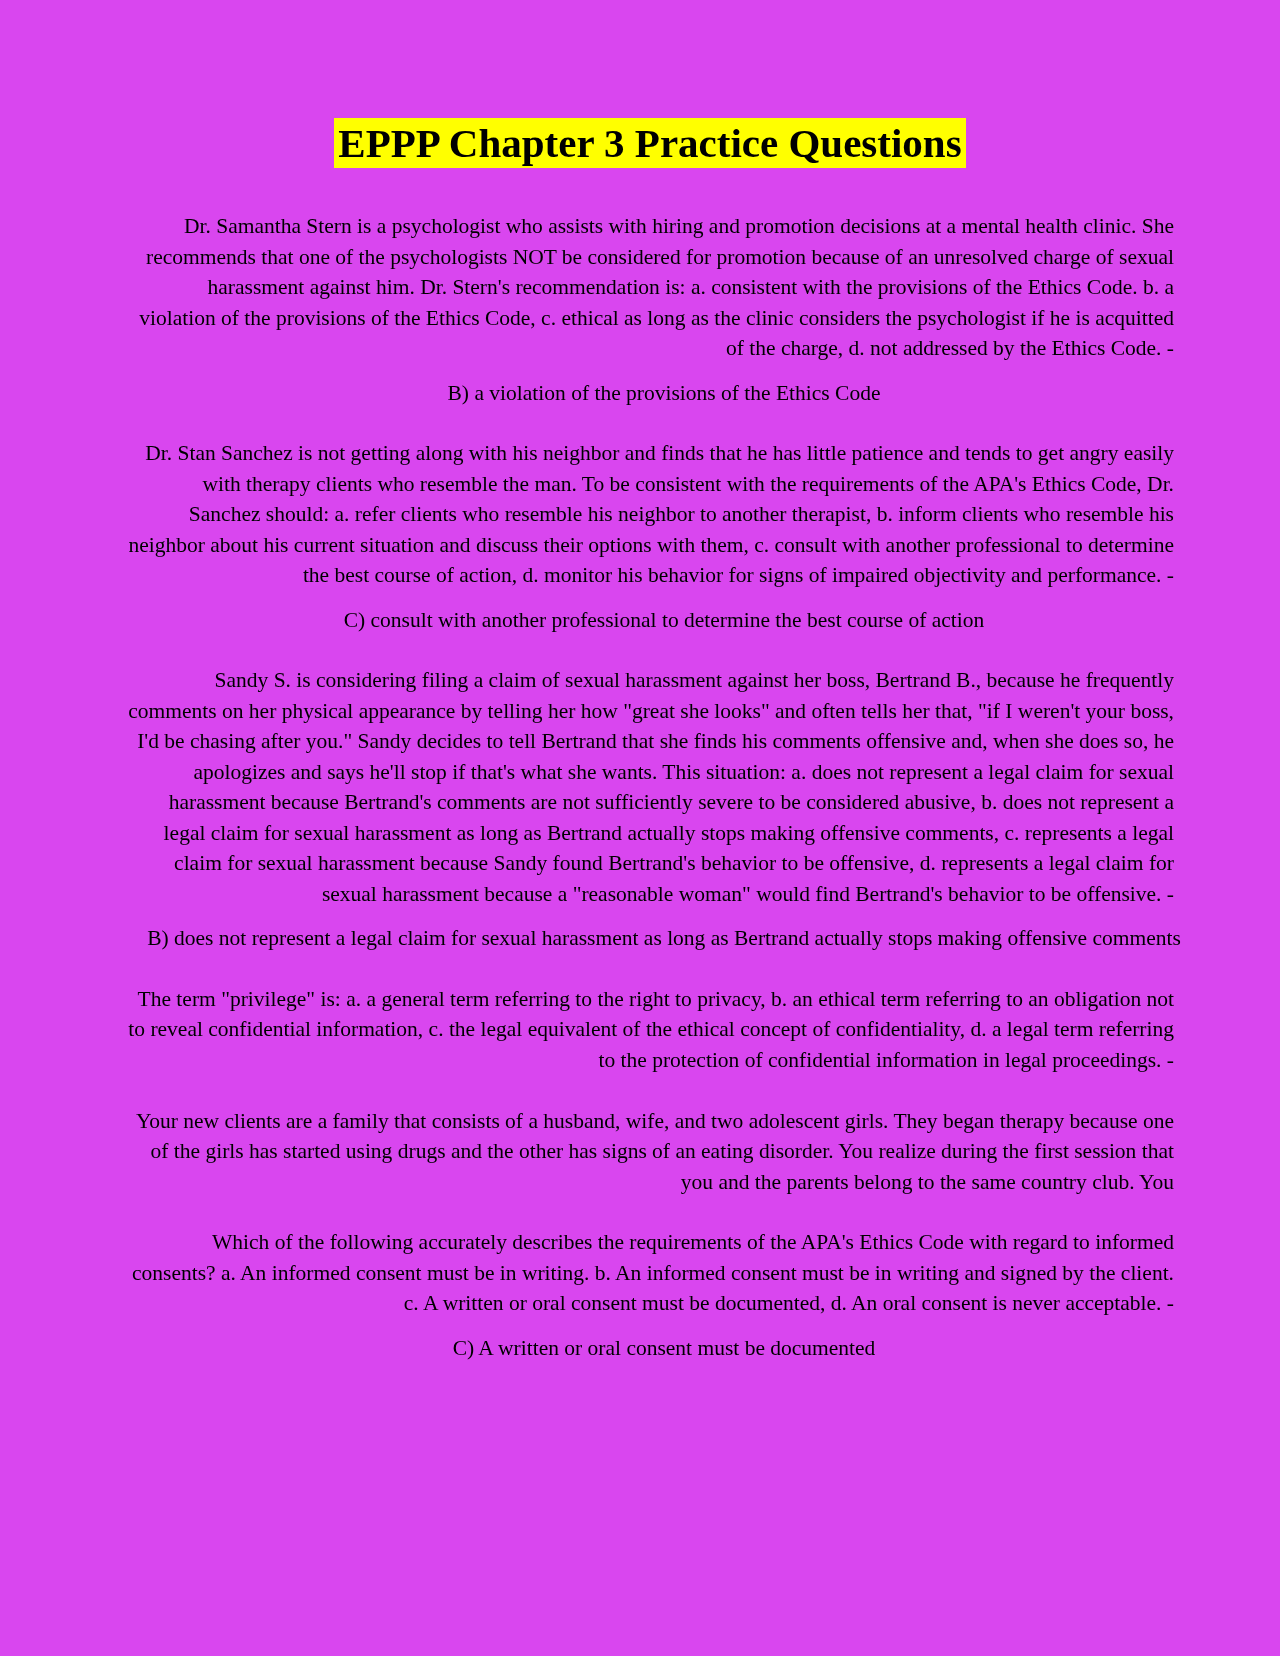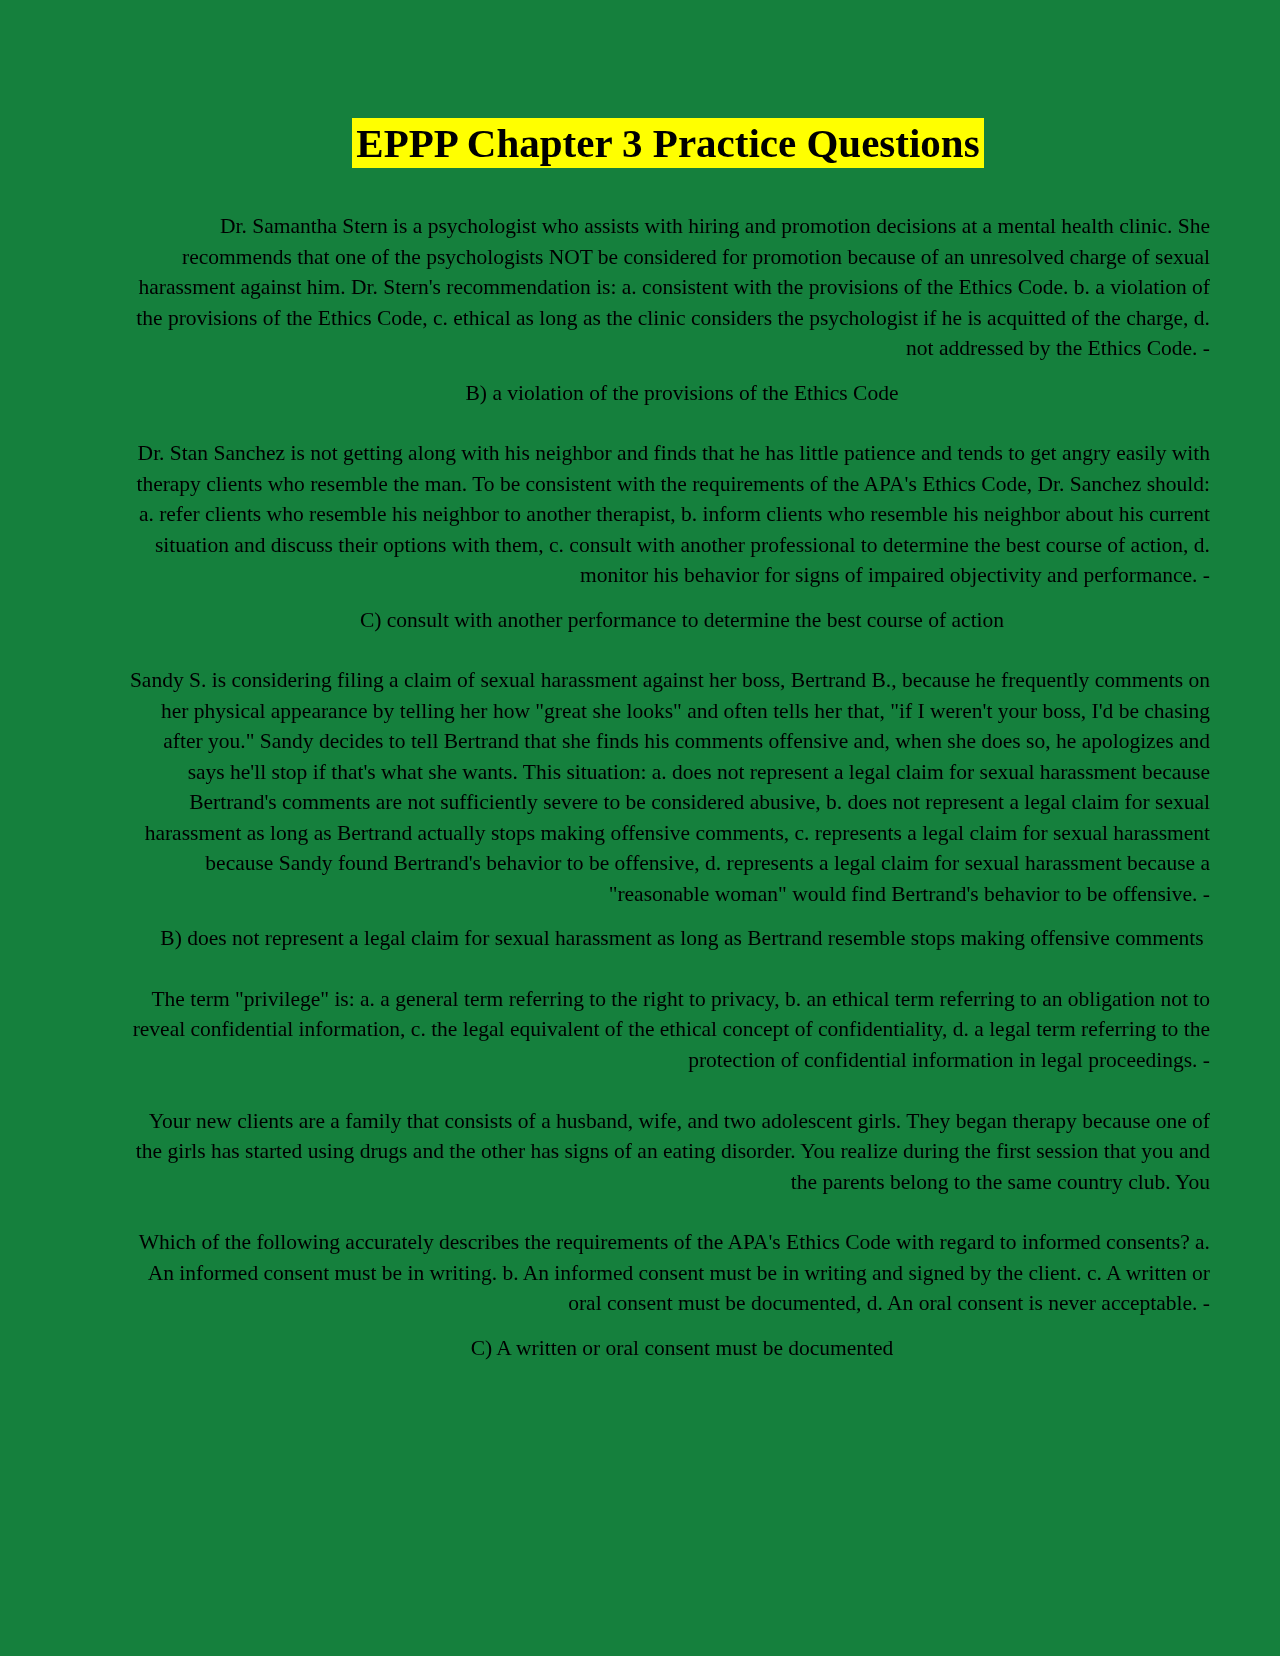--- a/index.html
+++ b/index.html
@@ -10,22 +10,22 @@
   body {
     width: 1280px;
     min-height: 1656px;
     font-family: "Liberation Serif", serif;
     color: #000000;
   }
   .page {
     width: 1280px;
     min-height: 1656px;
     box-sizing: border-box;
-    padding: 120px 56px 40px 112px;
-    background: #15803d;
+    padding: 120px 92px 40px 112px;
+    background: #d946ef;
   }
   .doc-title {
     font-family: "Liberation Serif", serif;
     font-size: 41px;
     font-weight: bold;
     text-align: center;
     margin: 0 0 44px 0;
     line-height: 1.15;
   }
   .doc-title .hl {
@@ -58,26 +58,26 @@
     <span class="hl">EPPP Chapter 3 Practice Questions</span>
   </h1>
 
   <div class="qa-block">
     <p class="q-text">Dr. Samantha Stern is a psychologist who assists with hiring and promotion decisions at a mental health clinic. She recommends that one of the psychologists NOT be considered for promotion because of an unresolved charge of sexual harassment against him. Dr. Stern's recommendation is: a. consistent with the provisions of the Ethics Code. b. a violation of the provisions of the Ethics Code, c. ethical as long as the clinic considers the psychologist if he is acquitted of the charge, d. not addressed by the Ethics Code. -</p>
     <p class="a-text">B) a violation of the provisions of the Ethics Code</p>
   </div>
 
   <div class="qa-block">
     <p class="q-text">Dr. Stan Sanchez is not getting along with his neighbor and finds that he has little patience and tends to get angry easily with therapy clients who resemble the man. To be consistent with the requirements of the APA's Ethics Code, Dr. Sanchez should: a. refer clients who resemble his neighbor to another therapist, b. inform clients who resemble his neighbor about his current situation and discuss their options with them, c. consult with another professional to determine the best course of action, d. monitor his behavior for signs of impaired objectivity and performance. -</p>
-    <p class="a-text">C) consult with another performance to determine the best course of action</p>
+    <p class="a-text">C) consult with another professional to determine the best course of action</p>
   </div>
 
   <div class="qa-block">
     <p class="q-text">Sandy S. is considering filing a claim of sexual harassment against her boss, Bertrand B., because he frequently comments on her physical appearance by telling her how "great she looks" and often tells her that, "if I weren't your boss, I'd be chasing after you." Sandy decides to tell Bertrand that she finds his comments offensive and, when she does so, he apologizes and says he'll stop if that's what she wants. This situation: a. does not represent a legal claim for sexual harassment because Bertrand's comments are not sufficiently severe to be considered abusive, b. does not represent a legal claim for sexual harassment as long as Bertrand actually stops making offensive comments, c. represents a legal claim for sexual harassment because Sandy found Bertrand's behavior to be offensive, d. represents a legal claim for sexual harassment because a "reasonable woman" would find Bertrand's behavior to be offensive. -</p>
-    <p class="a-text">B) does not represent a legal claim for sexual harassment as long as Bertrand resemble stops making offensive comments</p>
+    <p class="a-text">B) does not represent a legal claim for sexual harassment as long as Bertrand actually stops making offensive comments</p>
   </div>
 
   <div class="qa-block">
     <p class="q-text">The term "privilege" is: a. a general term referring to the right to privacy, b. an ethical term referring to an obligation not to reveal confidential information, c. the legal equivalent of the ethical concept of confidentiality, d. a legal term referring to the protection of confidential information in legal proceedings. -</p>
   </div>
 
   <div class="qa-block">
     <p class="q-text">Your new clients are a family that consists of a husband, wife, and two adolescent girls. They began therapy because one of the girls has started using drugs and the other has signs of an eating disorder. You realize during the first session that you and the parents belong to the same country club. You</p>
   </div>
 

